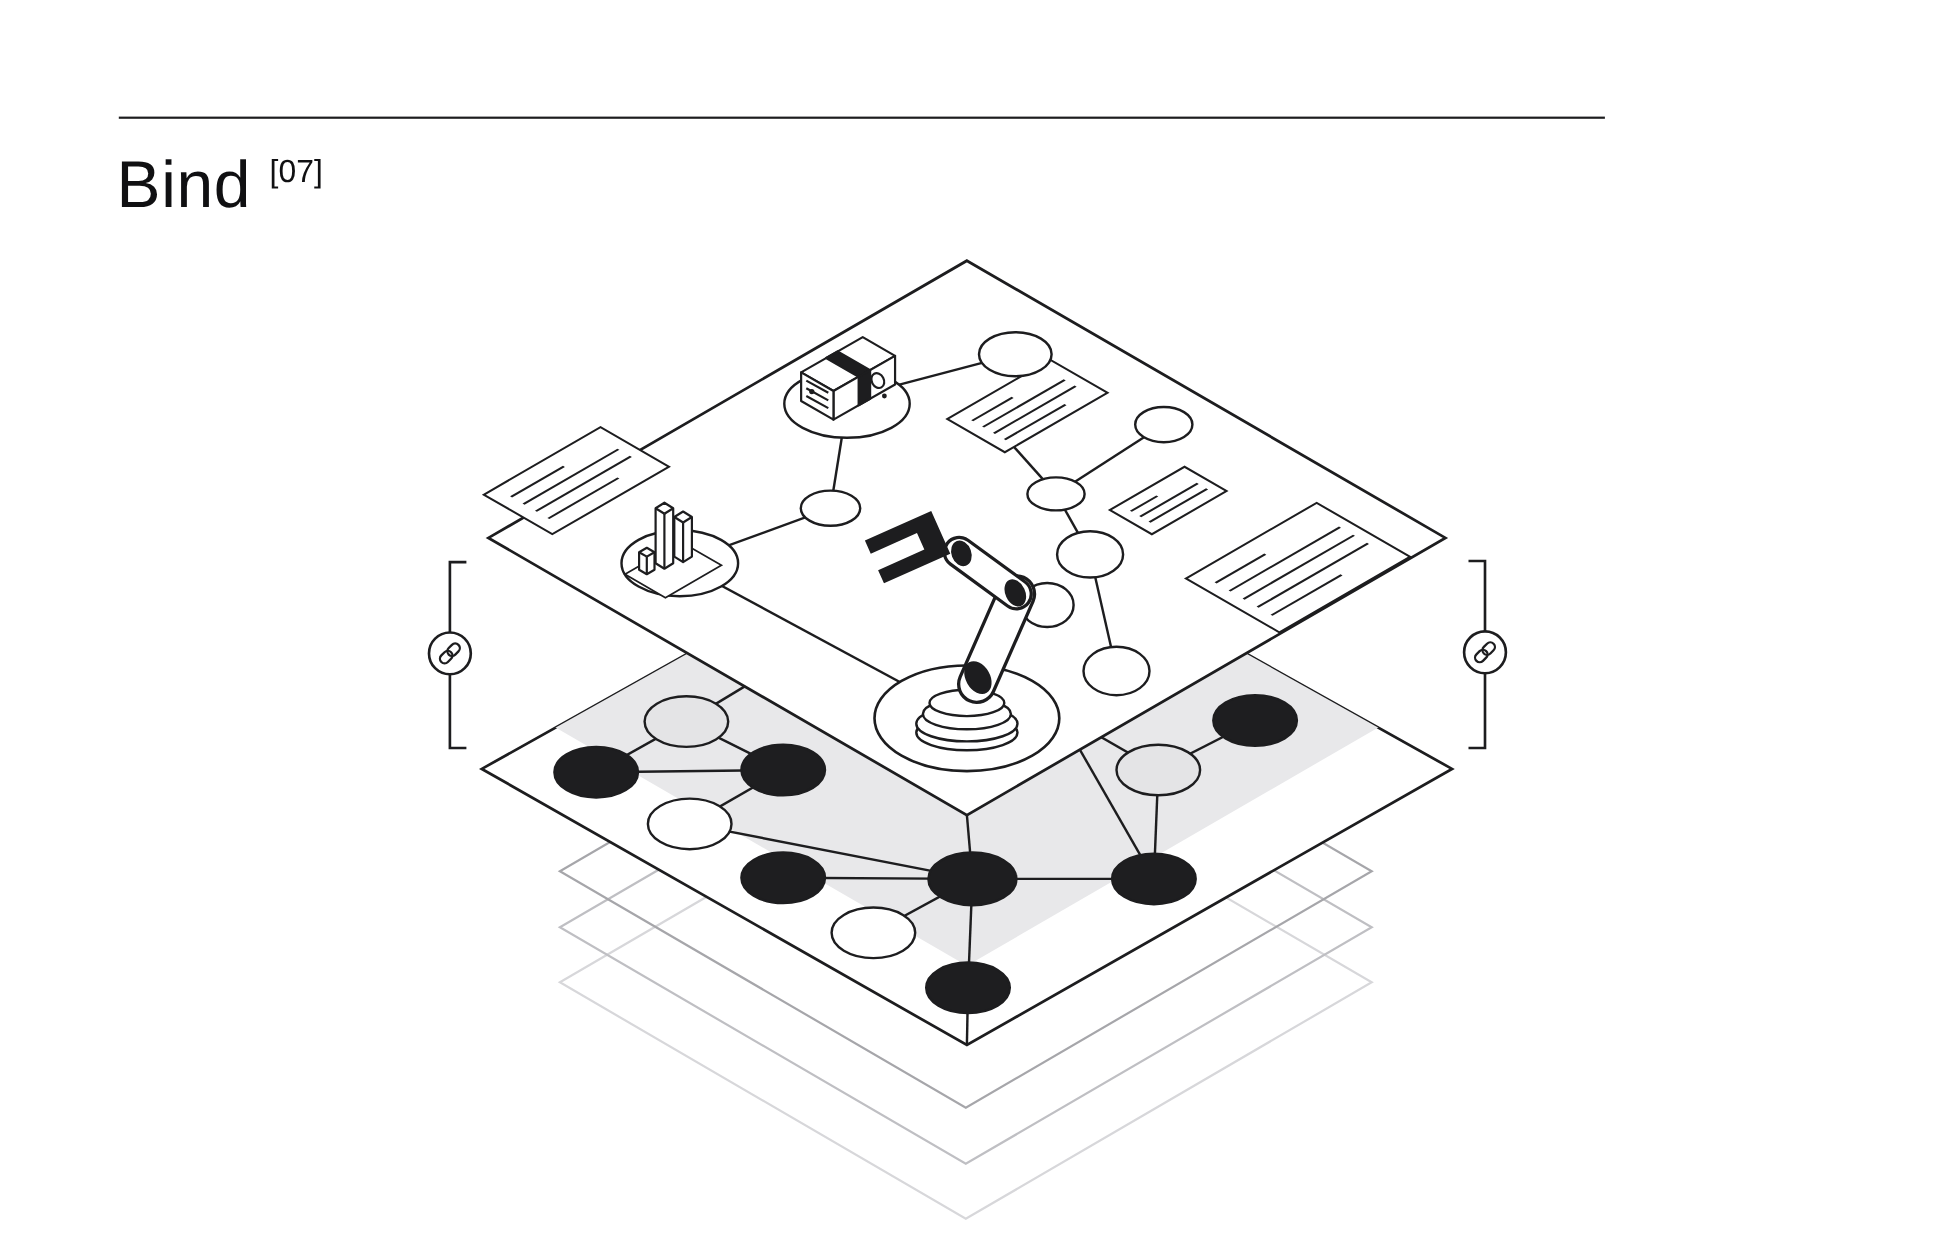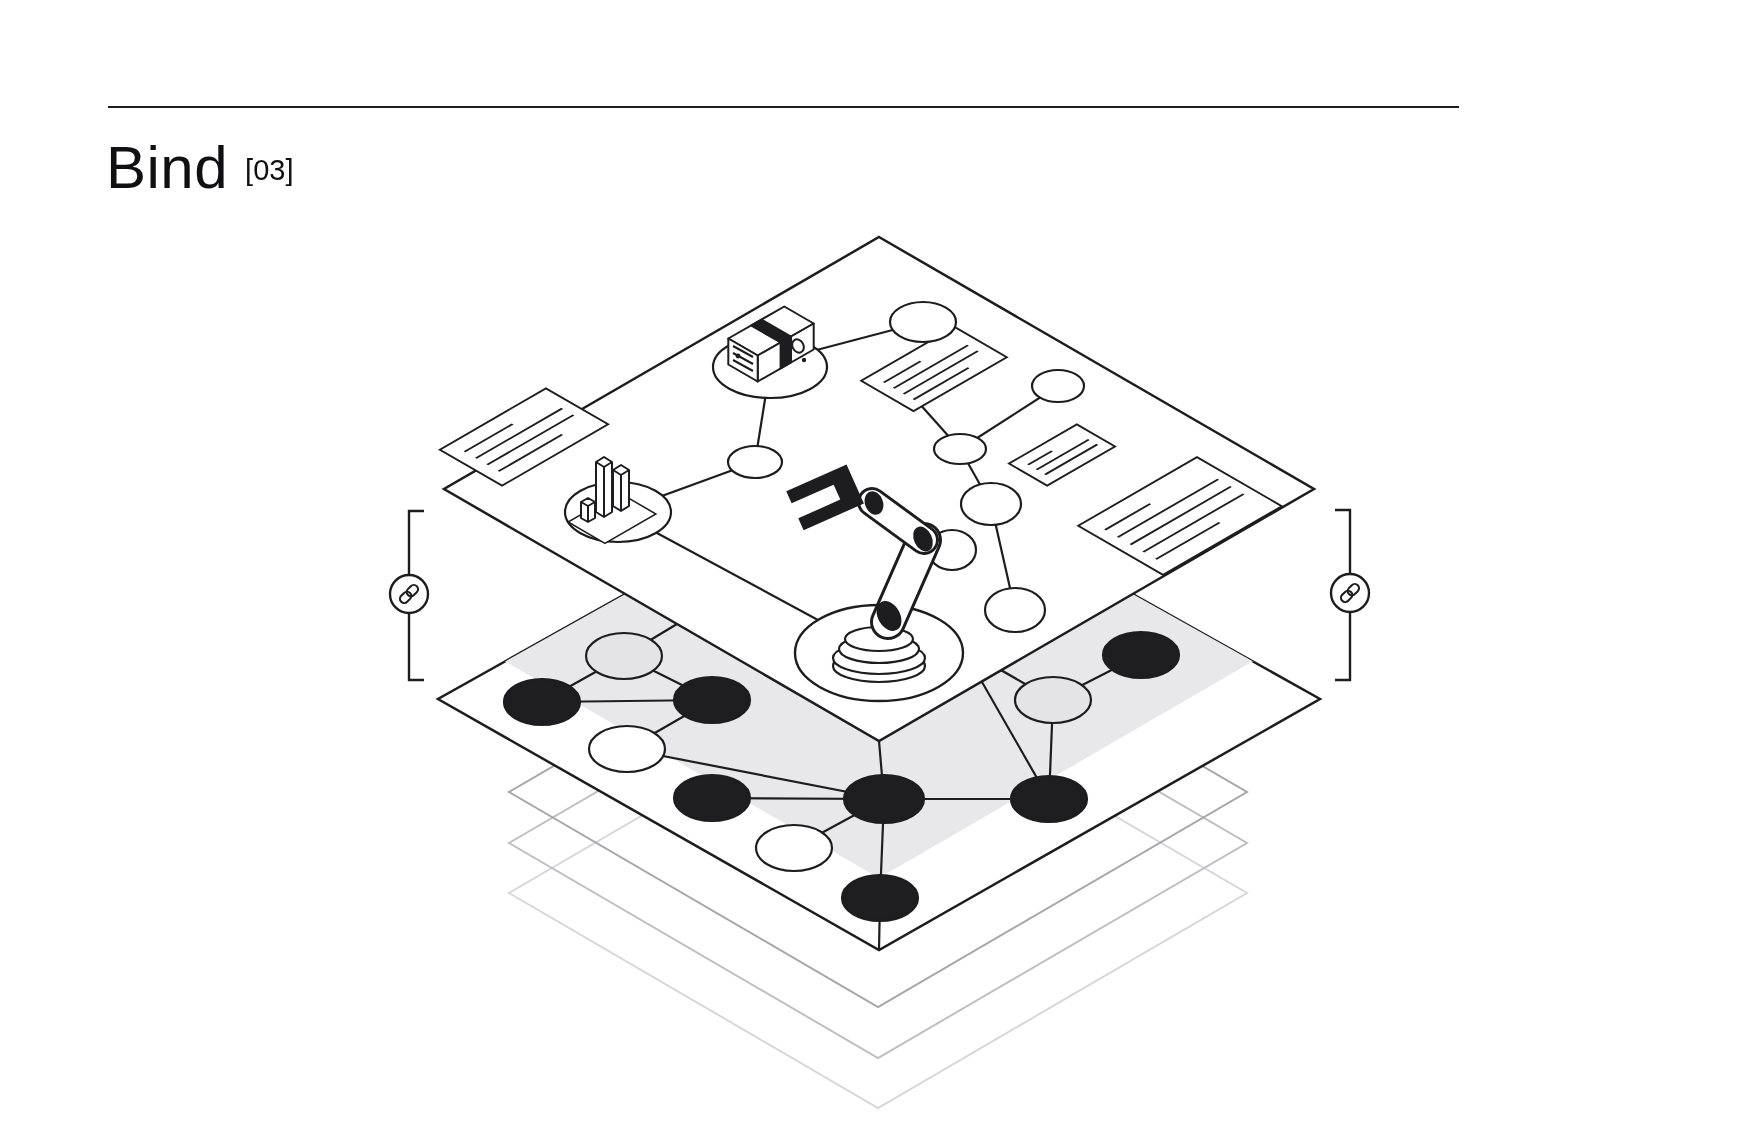--- a/index.html
+++ b/index.html
@@ -1,19 +1,19 @@
 <!DOCTYPE html>
 <html style="--ink: #1d1d1f; --paper: #ffffff; --shadow: #e8e8ea; --ghost-near: #a6a6aa; --ghost-mid: #bfbfc3; --ghost-far: #d7d7da; --node-dark: #1e1e20; --node-gray: #e4e4e6;"><head>
 <meta charset="utf-8">
 <style>
   html,body{margin:0;padding:0;background:#fff;}
   body{width:1759px;height:1130px;position:relative;overflow:hidden;
        font-family:"Liberation Sans","DejaVu Sans",sans-serif;color:var(--ink,#1d1d1f);}
   .rule{position:absolute;left:108px;top:106px;width:1351px;height:2px;background:var(--ink,#1d1d1f);}
-  .titlebar{position:absolute;left:106px;top:138px;display:flex;align-items:center;}
+  .titlebar{position:absolute;left:106px;top:138px;display:flex;align-items:flex-start;}
   .title{font-size:60px;line-height:1;font-weight:500;letter-spacing:.5px;color:#101012;}
   .title-index{font-size:29px;line-height:1;font-weight:400;margin-left:17px;margin-top:4px;color:#101012;}
   .stage{position:absolute;left:0;top:0;width:1759px;height:1130px;}
   svg{display:block;}
   .ink{stroke:var(--ink,#1d1d1f);}
   .fill-paper{fill:var(--paper,#ffffff);}
   .fill-none{fill:none;}
   .fill-ink{fill:var(--ink,#1d1d1f);}
   .fill-shadow{fill:var(--shadow,#e8e8ea);}
   .fill-node-dark{fill:var(--node-dark,#1e1e20);}
@@ -22,21 +22,21 @@
   .ghost-mid{stroke:var(--ghost-mid,#bfbfc3);}
   .ghost-far{stroke:var(--ghost-far,#d7d7da);}
 </style>
 </head>
 <body>
 
 <div class="rule"></div>
 
 <div class="titlebar">
   <span class="title">Bind</span>
-  <span class="title-index">[03]</span>
+  <span class="title-index">[07]</span>
 </div>
 
 <div class="stage">
 <svg width="1759" height="1130" viewBox="0 0 1759 1130">
   <defs>
     <clipPath id="clip-bottom-plane">
       <polygon points="879,452 1320,699 879,950 438,699"></polygon>
     </clipPath>
   </defs>
 

